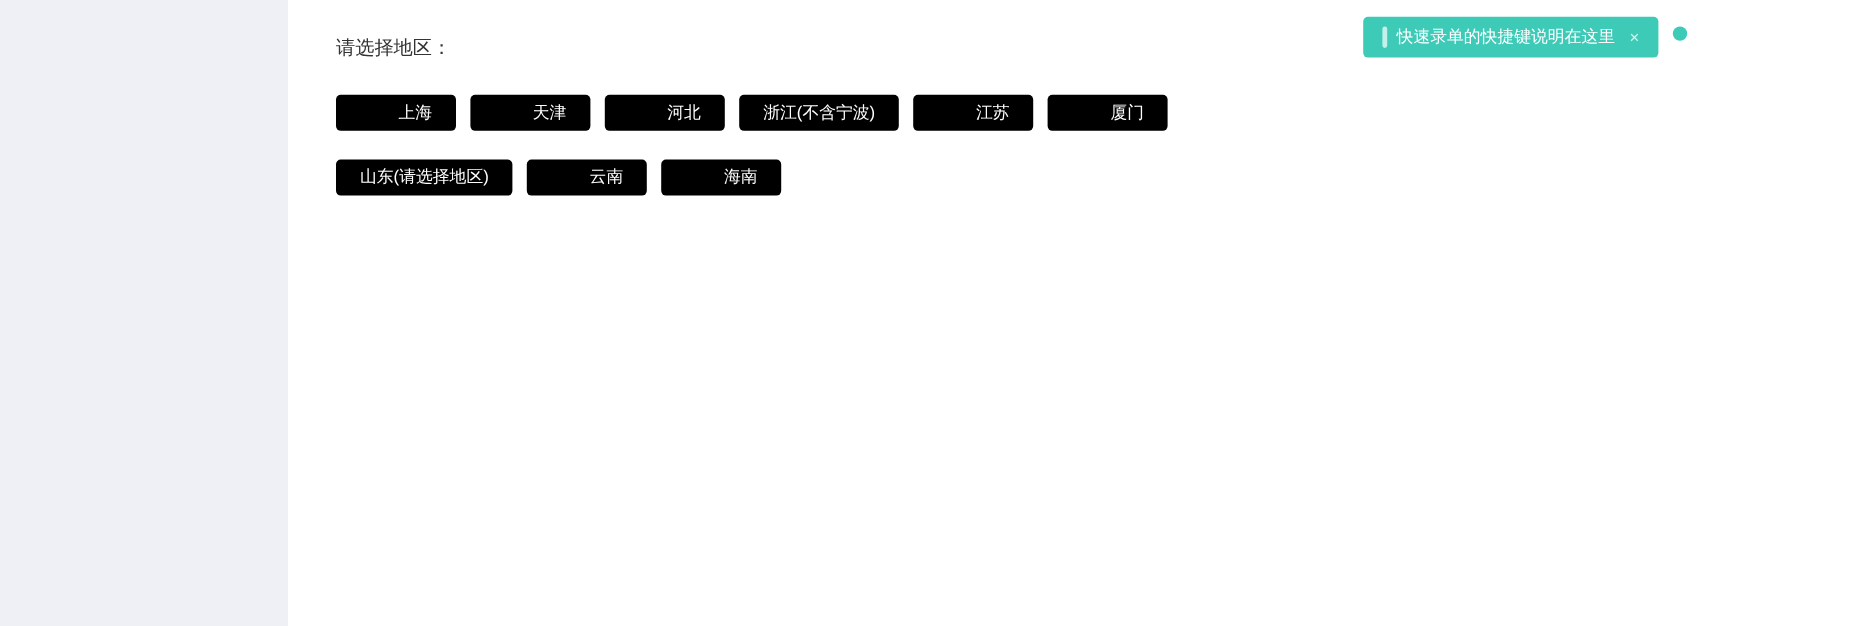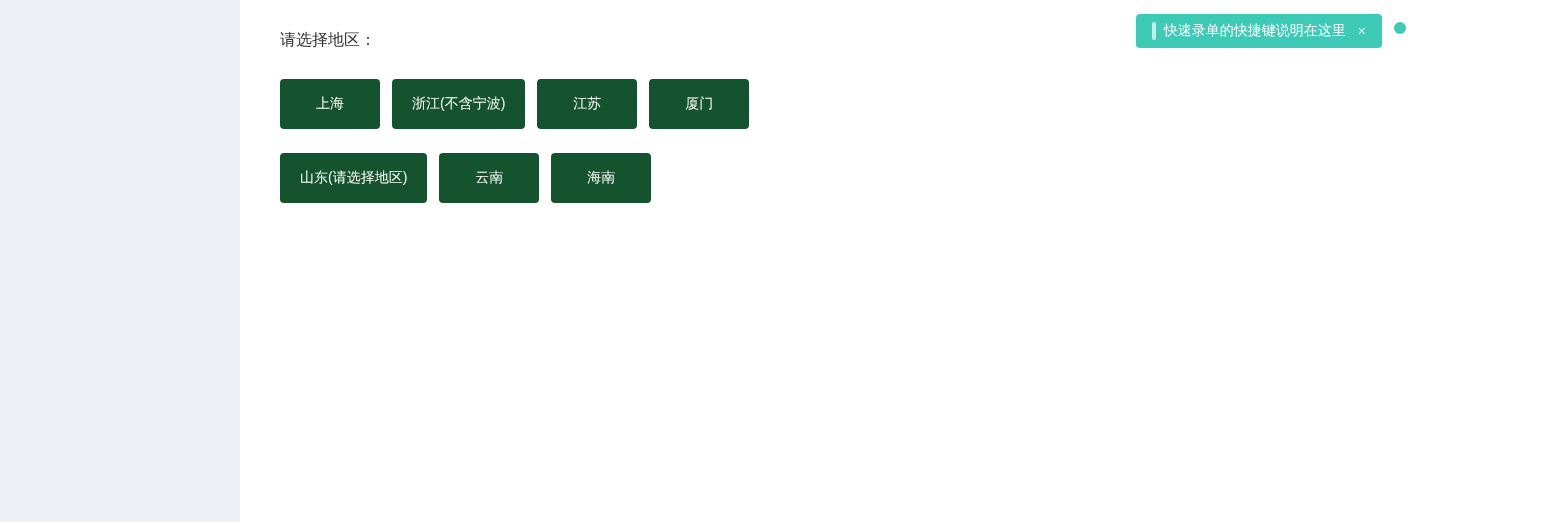--- a/index.html
+++ b/index.html
@@ -43,29 +43,29 @@
       font-weight: normal;
     }
 
     .region-buttons {
       display: flex;
       flex-wrap: wrap;
       gap: 12px;
     }
 
     .region-btn {
-      background: #14532d;
+      background: #000000;
       border: none;
       border-radius: 4px;
-      padding: 16px 20px;
+      padding: 6px 20px;
       font-size: 14px;
       color: #ffffff;
       cursor: pointer;
       min-width: 100px;
-      text-align: center;
+      text-align: right;
       white-space: nowrap;
     }
 
     
     .tooltip-banner {
       position: absolute;
       top: 14px;
       right: 180px;
       background: #3dcbb8;
       color: #ffffff;
@@ -107,20 +107,22 @@
 <body>
 
 <div class="sidebar"></div>
 
 <div class="main-content">
   <div class="page-title">请选择地区：</div>
 
   <div class="region-buttons">
 
     <button class="region-btn">上海</button>
+    <button class="region-btn">天津</button>
+    <button class="region-btn">河北</button>
     <button class="region-btn">浙江(不含宁波)</button>
     <button class="region-btn">江苏</button>
     <button class="region-btn">厦门</button>
 
     <div style="flex-basis:100%; height:0;"></div>
     <button class="region-btn">山东(请选择地区)</button>
     <button class="region-btn">云南</button>
     <button class="region-btn">海南</button>
   </div>
 </div>

